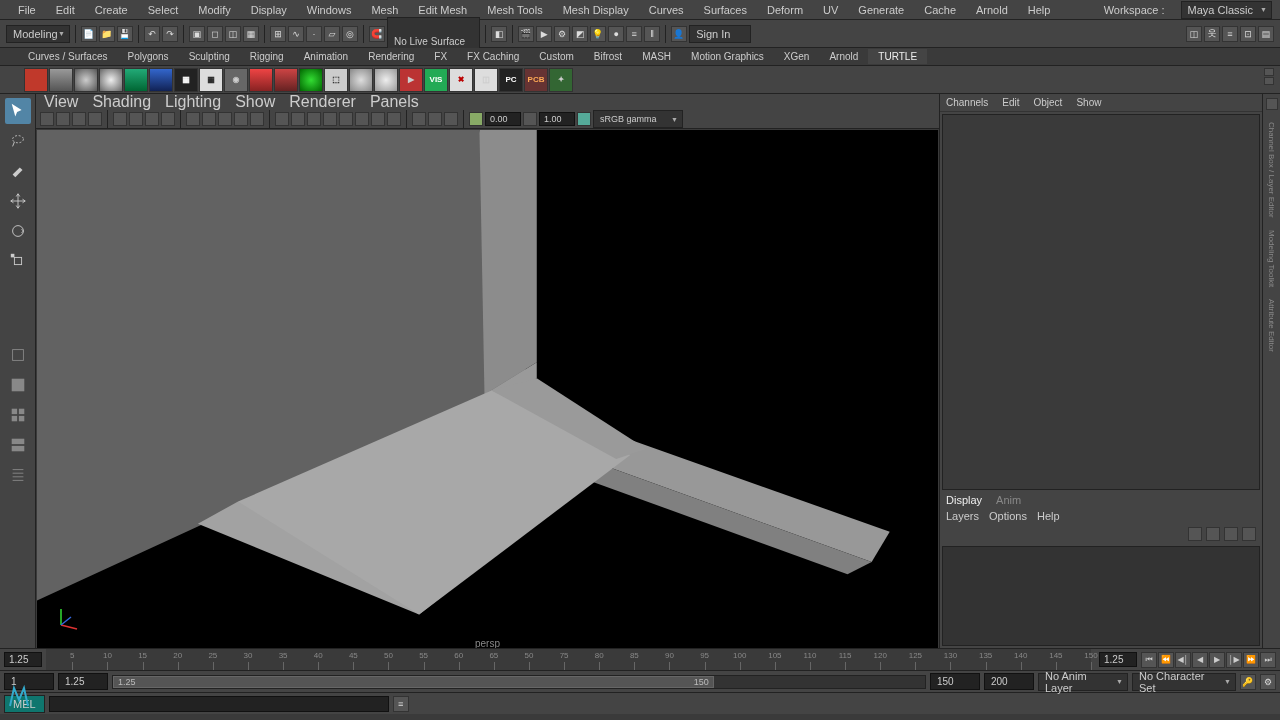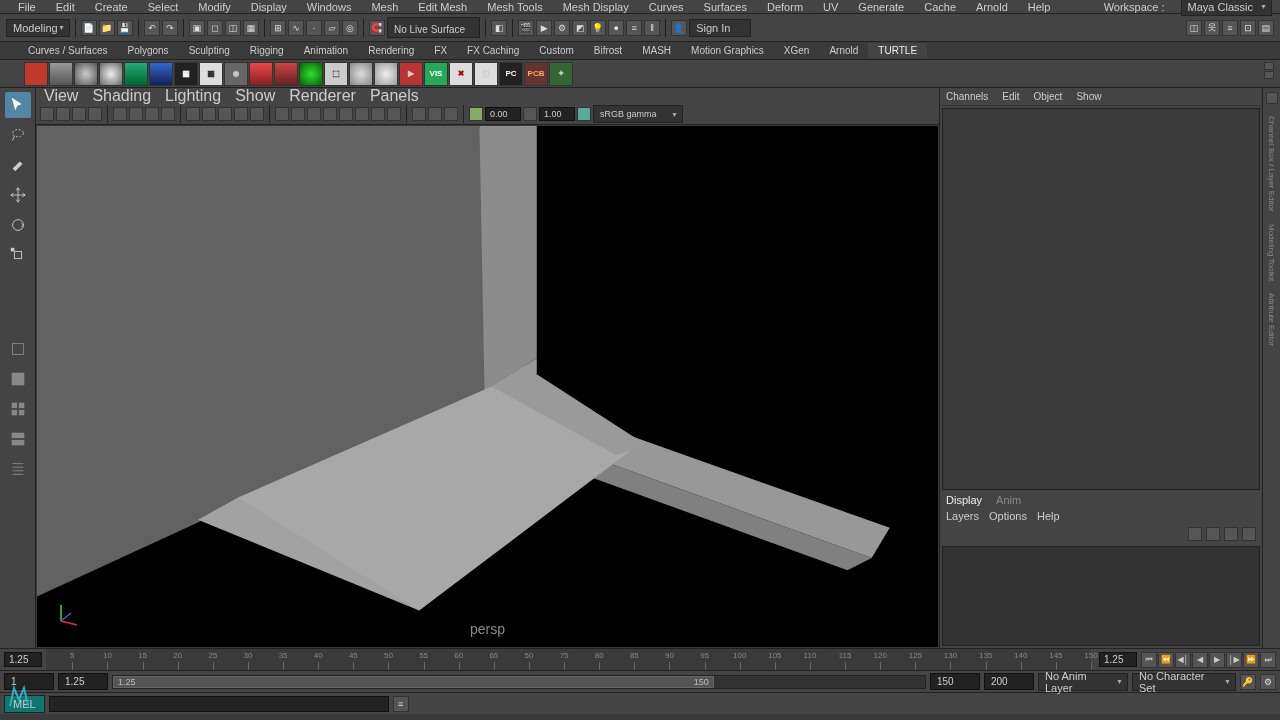--- a/index.html
+++ b/index.html
@@ -1,17 +1,17 @@
 <!DOCTYPE html>
 <html><head>
 <meta charset="utf-8">
 <style>
 *{margin:0;padding:0;box-sizing:border-box;font-family:Tahoma,Arial,sans-serif;font-size:11px;color:#ccc;user-select:none}
 body{background:#444;width:1280px;height:720px;overflow:hidden;display:flex;flex-direction:column}
-.menubar{background:#444;height:14px;display:flex;align-items:center;padding:0 8px;border-bottom:1px solid #222}
+.menubar{background:#444;height:20px;display:flex;align-items:center;padding:0 8px;border-bottom:1px solid #222}
 .menubar span{padding:2px 10px;cursor:pointer}
 .workspace{margin-left:auto;display:flex;align-items:center;gap:6px}
 .workspace-sel{background:#333;border:1px solid #222;padding:1px 24px 1px 6px;position:relative}
 .toolbar1{background:#444;height:28px;display:flex;align-items:center;padding:0 6px;gap:2px;border-bottom:1px solid #222}
 .dropdown{background:#333;border:1px solid #222;padding:2px 18px 2px 6px;height:18px;display:flex;align-items:center;position:relative}
 .dropdown::after{content:'▼';font-size:7px;position:absolute;right:4px;color:#aaa}
 .tbtn{width:16px;height:16px;background:#555;border:1px solid #333;display:flex;align-items:center;justify-content:center;font-size:9px;color:#ddd;cursor:pointer}
 .sep{width:1px;height:18px;background:#222;margin:0 3px}
 .shelftabs{background:#3a3a3a;height:18px;display:flex;align-items:center;padding-left:18px;border-bottom:1px solid #222}
 .shelftab{padding:2px 10px;font-size:10px;cursor:pointer}
@@ -53,22 +53,22 @@
 .rangeslider{flex:1;height:14px;background:#333;border:1px solid #222;position:relative}
 .rangeknob{position:absolute;height:100%;background:#555;border:1px solid #666}
 .cmdline{height:22px;background:#444;border-top:1px solid #222;display:flex;align-items:center;padding:0 4px;gap:4px}
 .cmdlbl{background:#0f766e;padding:2px 8px;border:1px solid #222}
 .cmdinput{flex:0 0 340px;height:16px;background:#222;border:1px solid #111}
 .cmdout{flex:1;height:16px;background:#333;border:1px solid #222;padding:1px 6px;font-size:10px;color:#aaa;display:flex;align-items:center}
 .footer{height:6px;background:#3a3a3a}
 .mayalogo{position:absolute;bottom:10px;left:6px;width:26px;height:26px;display:flex;align-items:center;justify-content:center}
 .framebox{background:#222;border:1px solid #111;padding:1px 4px;font-size:10px;width:38px;margin-left:4px}
 .axisgizmo{position:absolute;bottom:18px;left:16px;width:30px;height:30px}
-.noselect{background:#333;padding:6px 14px 2px 6px;border:1px solid #222;font-size:10px}
-.persplbl{position:absolute;bottom:10px;left:50%;transform:translateX(-50%);font-size:14px;color:#888}
+.noselect{background:#333;padding:18px 14px 2px 6px;border:1px solid #222;font-size:10px}
+.persplbl{position:absolute;bottom:2px;left:50%;transform:translateX(-50%);font-size:10px;color:#888}
 .signin{display:flex;align-items:center;gap:4px;background:#333;padding:2px 20px 2px 6px;border:1px solid #222}
 </style>
 </head>
 <body>
 
 <div class="menubar">
   <span>File</span>
   <span>Edit</span>
   <span>Create</span>
   <span>Select</span>

